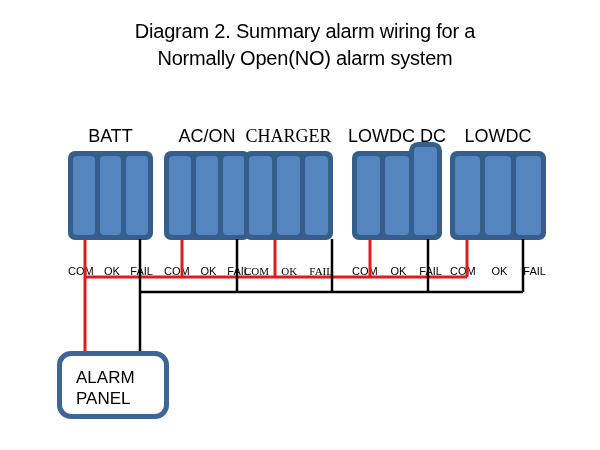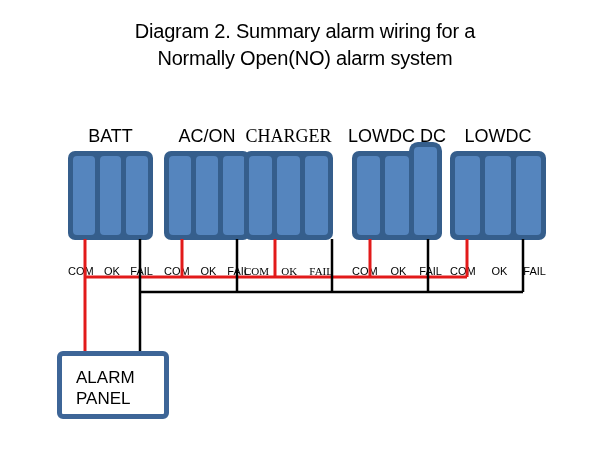--- a/index.html
+++ b/index.html
@@ -70,21 +70,21 @@
   }
   .wire-com{stroke:var(--wire-com);stroke-width:3;fill:none;}
   .wire-fail{stroke:var(--wire-fail);stroke-width:2.5;fill:none;}
   .alarm-panel{
     position:absolute;
     left:57px;top:351px;
     width:112px;height:68px;
     box-sizing:border-box;
     background:#ffffff;
     border:5px solid var(--panel-border);
-    border-radius:6px;
+    border-radius:14px;
     padding:11px 0 0 14px;
     font-size:17px;
     line-height:21px;
   }
 </style>
 </head>
 <body>
 
 <div class="canvas">
 

